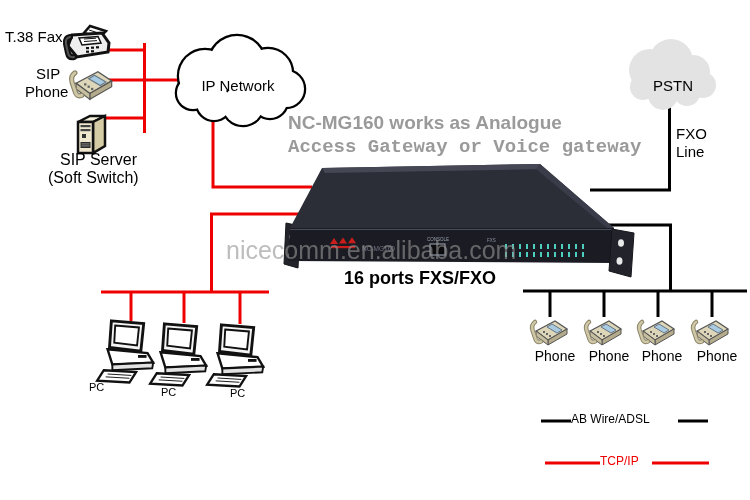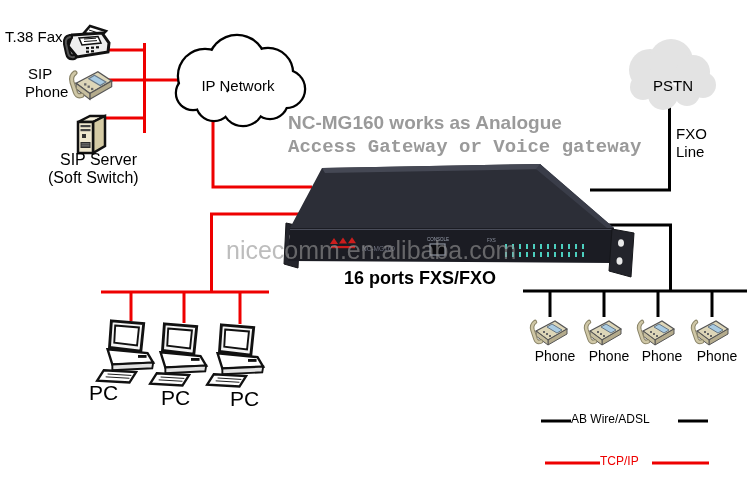--- a/index.html
+++ b/index.html
@@ -19,21 +19,21 @@
   .caption{
     position:absolute;left:344px;top:268px;font-weight:bold;font-size:18px;white-space:nowrap;
   }
   .watermark{
     position:absolute;left:226px;top:236px;font-size:25px;letter-spacing:0px;
     color:rgba(148,148,148,0.62);white-space:nowrap;pointer-events:none;
   }
   .legend-text{position:absolute;font-weight:normal;font-size:12px;white-space:nowrap;}
   .tcp{color:var(--red,#ee0000);}
   .phone-lbl{position:absolute;width:50px;text-align:center;font-size:14px;top:348px;}
-  .pc-lbl{position:absolute;font-size:21px;}
+  .pc-lbl{position:absolute;font-size:11px;}
 </style>
 </head>
 <body>
 
 <div id="canvas">
 
   <svg id="wiring" width="750" height="500" viewBox="0 0 750 500">
 
     <defs>
 
@@ -218,21 +218,21 @@
     <use href="#pc-icon" transform="translate(153,320) scale(0.95)"></use>
     <use href="#pc-icon" transform="translate(210,321) scale(0.95)"></use>
 
     <use href="#phone-icon" transform="translate(529,316)"></use>
     <use href="#phone-icon" transform="translate(583,316)"></use>
     <use href="#phone-icon" transform="translate(636,316)"></use>
     <use href="#phone-icon" transform="translate(690,316)"></use>
   </svg>
 
   <div class="lbl" style="left:5px;top:29px;">T.38 Fax</div>
-  <div class="lbl" style="left:28px;top:66px;">SIP</div>
+  <div class="lbl" style="left:36px;top:66px;">SIP</div>
   <div class="lbl" style="left:25px;top:84px;">Phone</div>
   <div class="lbl" style="left:60px;top:151px;font-size:16px;">SIP Server</div>
   <div class="lbl" style="left:48px;top:169px;font-size:16px;">(Soft Switch)</div>
 
   <div class="cloud-lbl" style="left:182px;top:77px;width:112px;">IP Network</div>
   <div class="cloud-lbl" style="left:630px;top:77px;width:86px;">PSTN</div>
 
   <div class="title-line" style="top:112px;">NC-MG160 works as Analogue</div>
   <div class="title-line" style="top:136px;font-family:Liberation Mono, monospace;">Access Gateway or Voice gateway</div>
 

